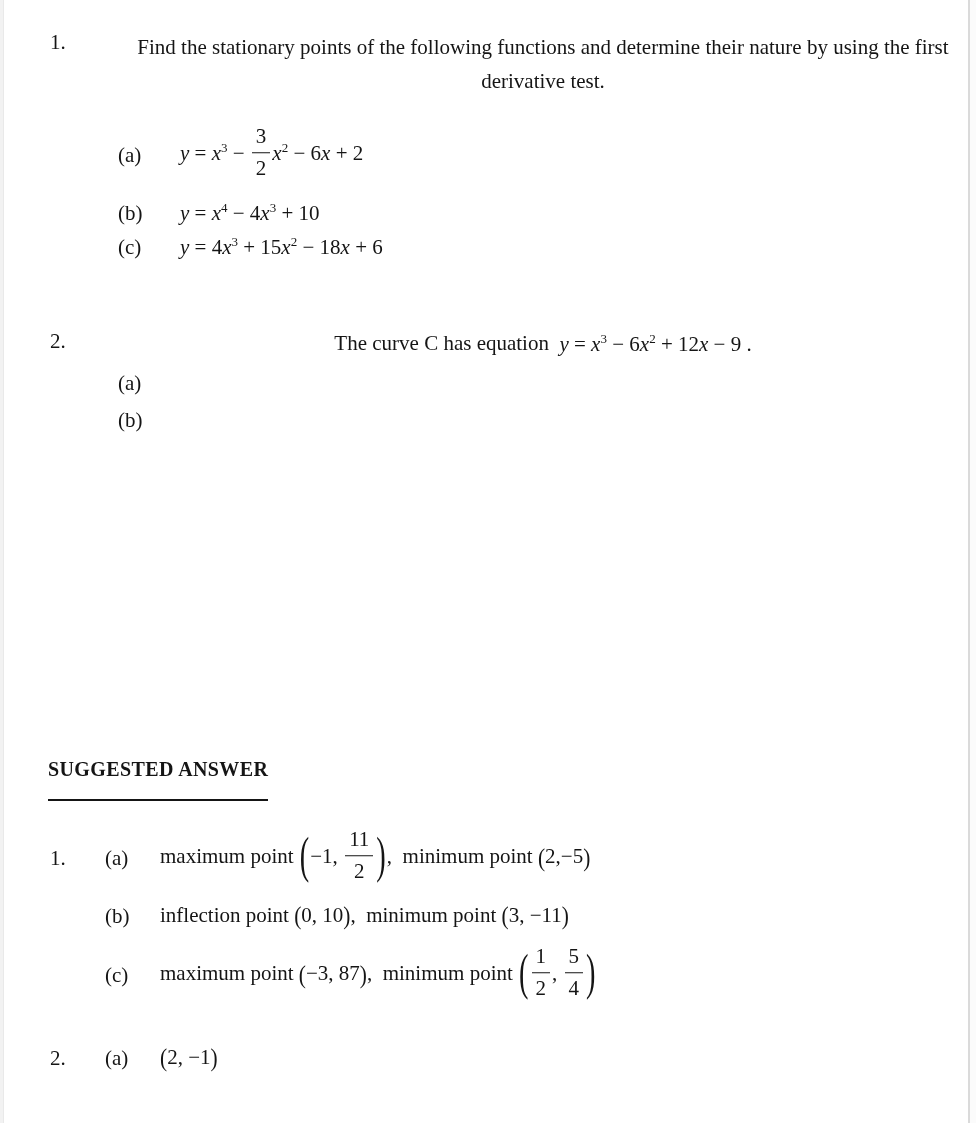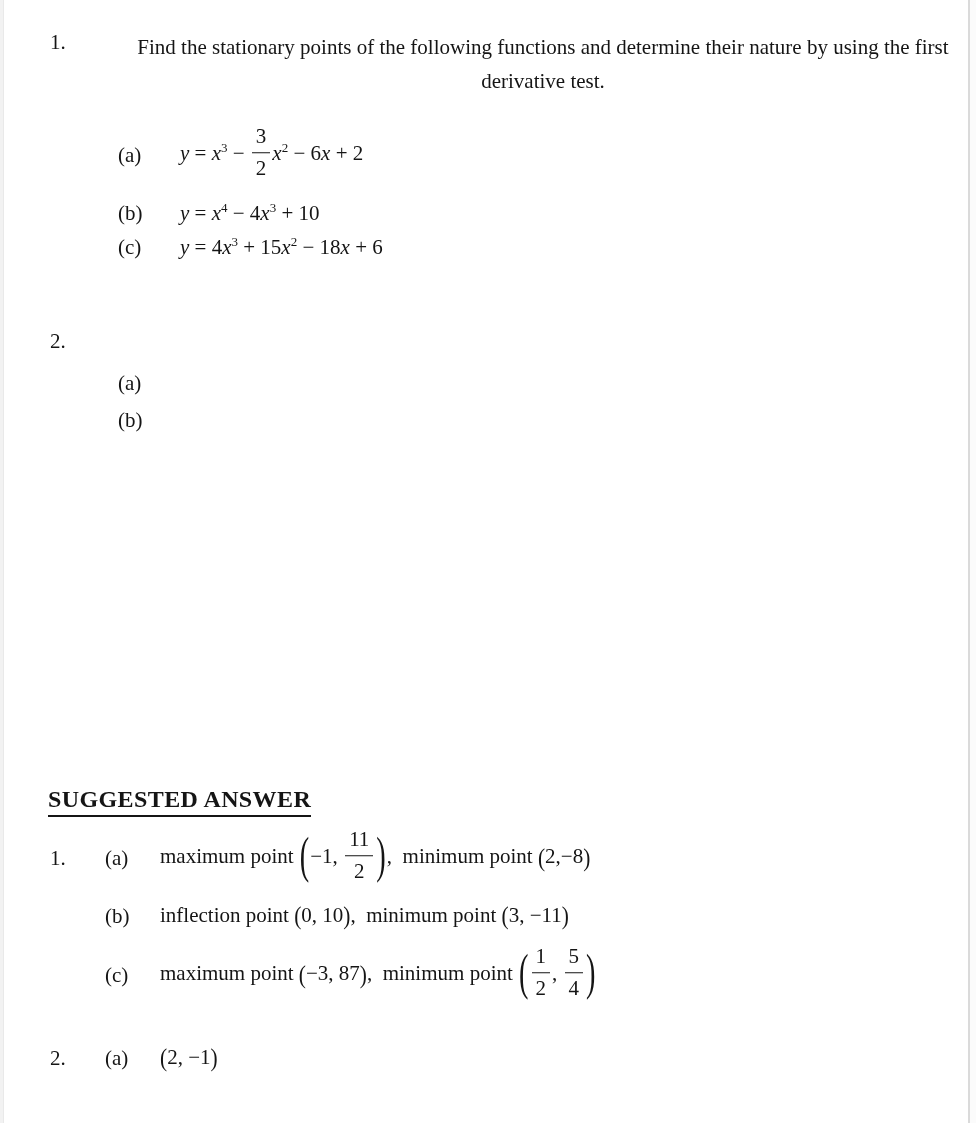--- a/index.html
+++ b/index.html
@@ -28,23 +28,23 @@
   }
   .top-align .col { top: 6px; transform: none; }
   .c-num   { left: 50px; }
   .c-label { left: 118px; }
   .c-body  { left: 180px; right: 12px; }
   .q-body  { left: 119px; width: 848px; line-height: 34px; text-align: center; }
   .a-label { left: 105px; }
   .a-body  { left: 160px; right: 12px; }
 
   .heading {
-    position: absolute; left: 48px; top: 786px;
-    font-size: 24px; font-weight: bold; letter-spacing: 0.4px;
-    border-bottom: 2.5px solid #151515; padding-bottom: 2px;
+    position: absolute; left: 48px; top: 758px;
+    font-size: 20px; font-weight: bold; letter-spacing: 0.4px;
+    border-bottom: 2.5px solid #151515; padding-bottom: 18px;
   }
 
   
   .math .mi { font-style: italic; }
   .math .msup { font-size: 0.62em; vertical-align: 0.58em; }
   .math .frac {
     display: inline-block; text-align: center; vertical-align: middle;
     position: relative; top: -0.12em; margin: 0 2px; line-height: 1.25;
   }
   .math .frac .num { display: block; padding: 0 4px 2px; }
@@ -80,36 +80,37 @@
     <span class="col c-body math"><span class="mi">y</span><span class="mt"> = </span><span class="mi">x</span><span class="msup">4</span><span class="mt"> − 4</span><span class="mi">x</span><span class="msup">3</span><span class="mt"> + 10</span></span>
   </div>
 
   <div class="row" style="top:230px;height:34px;">
     <span class="col c-label">(c)</span>
     <span class="col c-body math"><span class="mi">y</span><span class="mt"> = 4</span><span class="mi">x</span><span class="msup">3</span><span class="mt"> + 15</span><span class="mi">x</span><span class="msup">2</span><span class="mt"> − 18</span><span class="mi">x</span><span class="mt"> + 6</span></span>
   </div>
 
   <div class="row" style="top:321px;height:40px;">
     <span class="col c-num">2.</span>
+    <span class="col q-body"><span>The curve C has equation  </span><span class="math"><span class="mi">y</span><span class="mt"> = </span><span class="mi">x</span><span class="msup">3</span><span class="mt"> − 6</span><span class="mi">x</span><span class="msup">2</span><span class="mt"> + 12</span><span class="mi">x</span><span class="mt"> − 9 .</span></span></span>
   </div>
 
   <div class="row" style="top:366px;height:34px;">
     <span class="col c-label">(a)</span>
   </div>
 
   <div class="row" style="top:403px;height:34px;">
     <span class="col c-label">(b)</span>
   </div>
 
   <div class="heading">SUGGESTED ANSWER</div>
 
   <div class="row" style="top:818px;height:80px;">
     <span class="col c-num">1.</span>
     <span class="col a-label">(a)</span>
-    <span class="col a-body math"><span class="mt">maximum point </span><span class="mbig">(</span><span class="mt">−1, </span><span class="frac"><span class="num">11</span><span class="den">2</span></span><span class="mbig">)</span><span class="mt">,  minimum point </span><span class="mpar">(</span><span class="mt">2,−8</span><span class="mpar">)</span></span>
+    <span class="col a-body math"><span class="mt">maximum point </span><span class="mbig">(</span><span class="mt">−1, </span><span class="frac"><span class="num">11</span><span class="den">2</span></span><span class="mbig">)</span><span class="mt">,  minimum point </span><span class="mpar">(</span><span class="mt">2,−5</span><span class="mpar">)</span></span>
   </div>
 
   <div class="row" style="top:898px;height:36px;">
     <span class="col c-num"></span>
     <span class="col a-label">(b)</span>
     <span class="col a-body math"><span class="mt">inflection point </span><span class="mpar">(</span><span class="mt">0, 10</span><span class="mpar">)</span><span class="mt">,  minimum point </span><span class="mpar">(</span><span class="mt">3, −11</span><span class="mpar">)</span></span>
   </div>
 
   <div class="row" style="top:935px;height:80px;">
     <span class="col c-num"></span>

